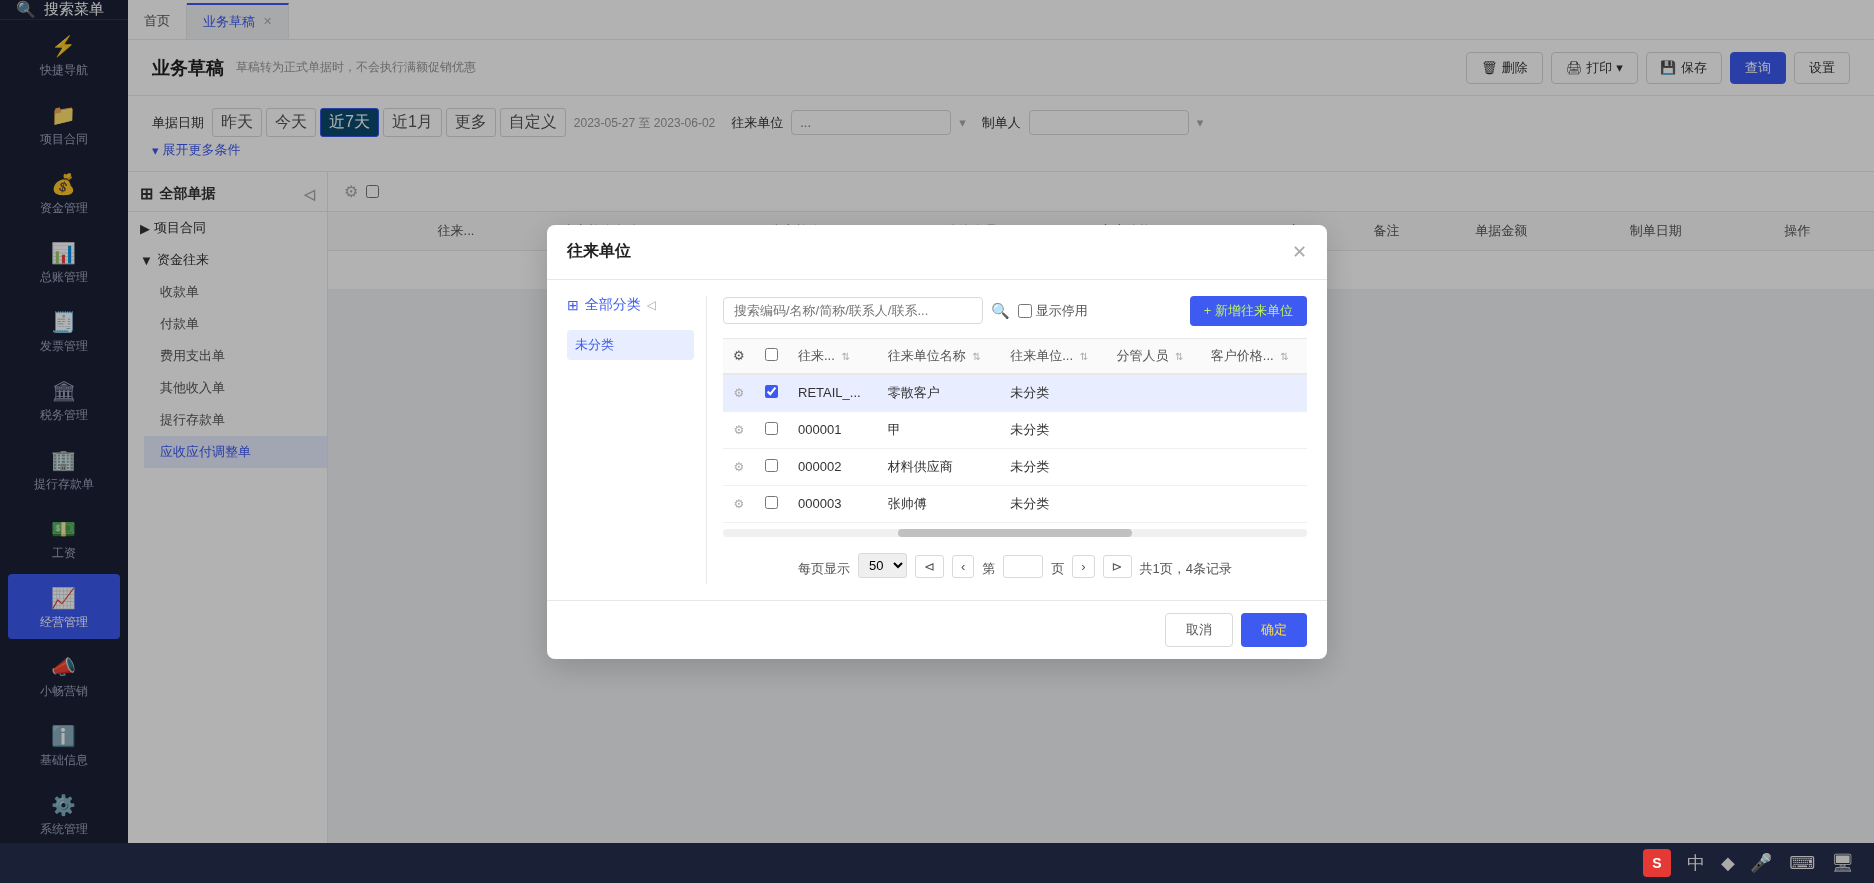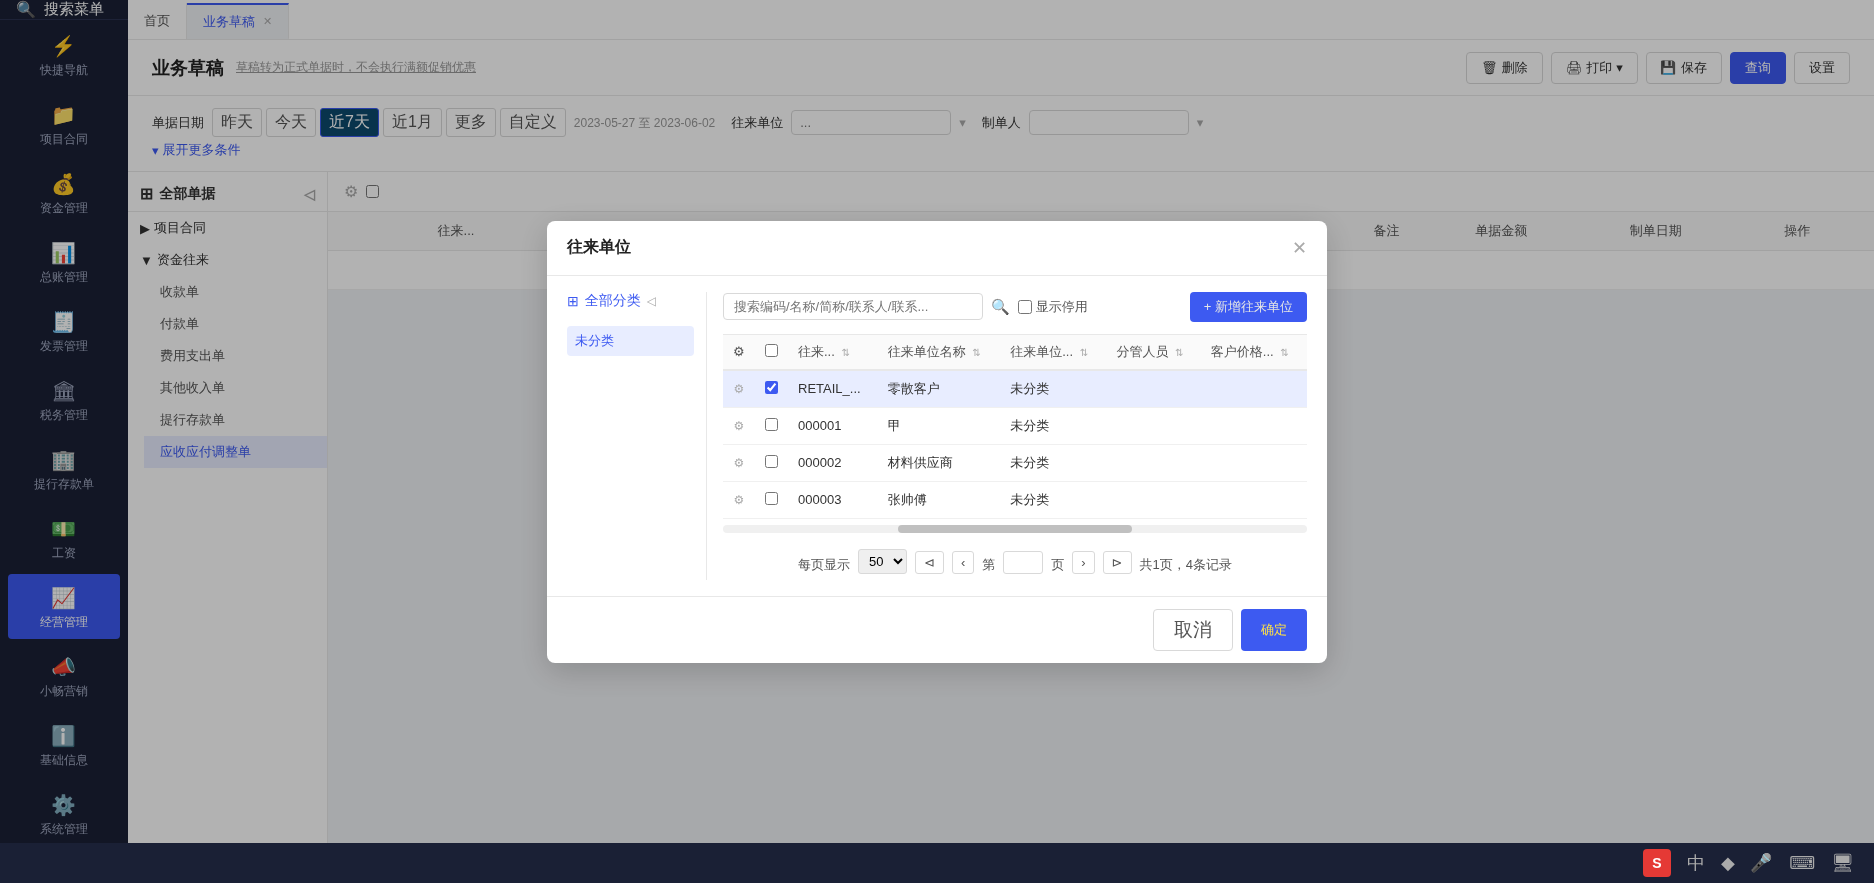--- a/index.html
+++ b/index.html
@@ -80,21 +80,21 @@
       height: 56px;
       background: #fff;
       display: flex;
       align-items: center;
       padding: 0 24px;
       border-bottom: 1px solid #e8e8e8;
       justify-content: space-between;
     }
     .page-title-area { display: flex; align-items: center; gap: 12px; }
     .page-title { font-size: 18px; font-weight: 600; color: #222; }
-    .page-subtitle { font-size: 12px; color: #999; text-decoration: underline; }
+    .page-subtitle { font-size: 12px; color: #999; }
     .page-actions { display: flex; align-items: center; gap: 8px; }
     .btn { padding: 6px 14px; border-radius: 4px; font-size: 13px; cursor: pointer; border: 1px solid #d9d9d9; background: #fff; color: #333; display: flex; align-items: center; gap: 4px; }
     .btn-primary { background: #3d5af1; color: #fff; border-color: #3d5af1; }
 
     
     .search-bar {
       background: #fff;
       padding: 12px 24px;
       border-bottom: 1px solid #e8e8e8;
     }
@@ -275,21 +275,21 @@
       border: 1px solid #d9d9d9;
       border-radius: 4px;
       padding: 5px 10px;
       font-size: 13px;
       color: #555;
       width: 260px;
     }
     .search-icon-btn { color: #aaa; cursor: pointer; font-size: 15px; }
     .show-disabled { display: flex; align-items: center; gap: 4px; font-size: 13px; color: #555; }
     .checkbox { width: 14px; height: 14px; cursor: pointer; }
-    .btn-add { background: #3d5af1; color: #e5e5e5; border: none; border-radius: 4px; padding: 6px 14px; font-size: 13px; cursor: pointer; display: flex; align-items: center; gap: 4px; }
+    .btn-add { background: #3d5af1; color: #bef264; border: none; border-radius: 4px; padding: 6px 14px; font-size: 13px; cursor: pointer; display: flex; align-items: center; gap: 4px; }
 
     
     .modal-table { width: 100%; border-collapse: collapse; font-size: 13px; }
     .modal-table th {
       background: #fafafa;
       border-bottom: 2px solid #e8e8e8;
       border-top: 1px solid #e8e8e8;
       padding: 8px 10px;
       color: #555;
       font-weight: 500;
@@ -336,21 +336,21 @@
     .page-select { border: 1px solid #d9d9d9; border-radius: 3px; padding: 3px 6px; font-size: 13px; }
 
     
     .modal-footer {
       padding: 12px 20px;
       display: flex;
       justify-content: flex-end;
       gap: 8px;
       border-top: 1px solid #e8e8e8;
     }
-    .btn-cancel { border: 1px solid #d9d9d9; background: #fff; border-radius: 4px; padding: 7px 20px; font-size: 19px; cursor: pointer; color: #555; }
+    .btn-cancel { border: 1px solid #d9d9d9; background: #fff; border-radius: 4px; padding: 7px 20px; font-size: 13px; cursor: pointer; color: #555; }
     .btn-confirm { background: #3d5af1; color: #fde047; border: none; border-radius: 4px; padding: 7px 20px; font-size: 13px; cursor: pointer; }
 
     
     .sys-bar {
       position: fixed;
       bottom: 0;
       left: 0;
       width: 1874px;
       height: 40px;
       background: #1a2035;

